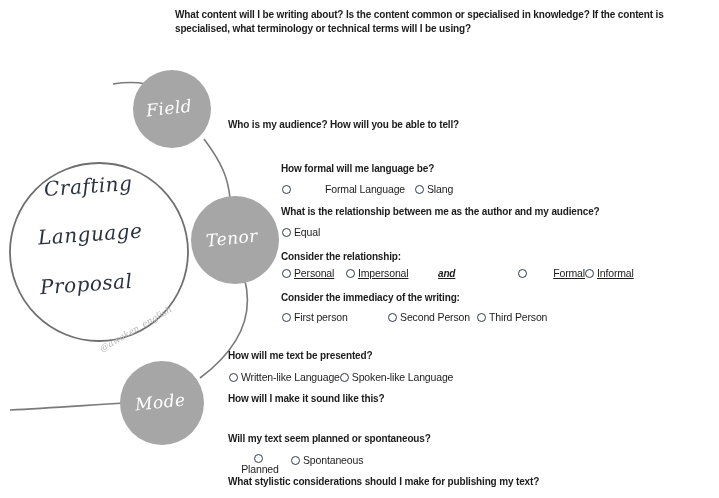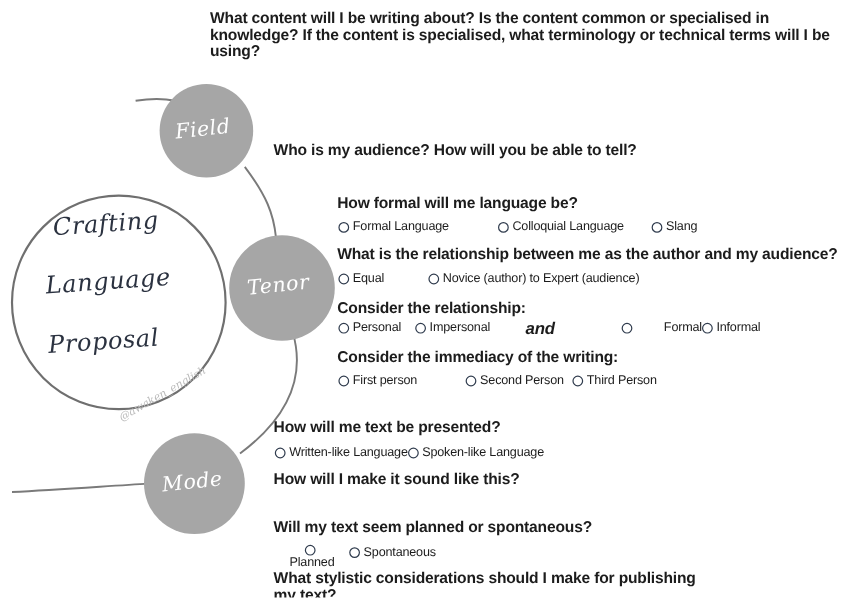--- a/index.html
+++ b/index.html
@@ -22,21 +22,21 @@
     top: 0;
     width: 719px;
     height: 498px;
     pointer-events: none;
   }
 
   .abs { position: absolute; }
 
   .q {
     font-weight: bold;
-    font-size: 13px;
+    font-size: 10px;
     line-height: 14px;
     letter-spacing: -0.15px;
     color: #1c1c1c;
   }
 
   .opt-row {
     display: flex;
     align-items: flex-start;
     font-size: 10.5px;
     line-height: 13px;
@@ -58,21 +58,21 @@
     border-radius: 50%;
     background: #fff;
     margin-right: 3px;
     box-sizing: border-box;
     display: inline-block;
   }
 
   .conj {
     font-style: italic;
     font-weight: bold;
-    font-size: 14px;
+    font-size: 10px;
     color: #1c1c1c;
   }
 
   
   .node-label {
     font-family: "DejaVu Serif", serif;
     font-style: italic;
     color: #ffffff;
     font-size: 17px;
     letter-spacing: 0.5px;
@@ -128,50 +128,42 @@
 
 <div class="abs watermark" style="left:95px; top:324px; transform: rotate(-30deg);">@awaken_english</div>
 
 <div class="abs q" style="left:175px; top:8px; width:522px;">What content will I be writing about? Is the content common or specialised in knowledge? If the content is specialised, what terminology or technical terms will I be using?</div>
 
 <div class="abs q" style="left:228px; top:118px; width:330px;">Who is my audience? How will you be able to tell?</div>
 
 <div class="abs q" style="left:281px; top:162px; width:340px;">How formal will me language be?</div>
 
 <div class="abs opt-row" style="left:282px; top:183px; width:380px;">
-  <div class="opt" style="width:133px;">
+  <div class="opt" style="width:133px;gap:31px;">
     <span class="radio"></span>
     <span>Formal Language</span>
-  </div>
-  <div class="opt" style="width:128px;">
-    <span class="radio"></span>
-    <span>Colloquial Language</span>
   </div>
   <div class="opt">
     <span class="radio"></span>
     <span>Slang</span>
   </div>
 </div>
 
 <div class="abs q" style="left:281px; top:205px; width:420px;">What is the relationship between me as the author and my audience?</div>
 
 <div class="abs opt-row" style="left:282px; top:226px; width:430px;">
   <div class="opt" style="width:75px;">
     <span class="radio"></span>
     <span>Equal</span>
   </div>
-  <div class="opt">
-    <span class="radio"></span>
-    <span>Novice (author) to Expert (audience)</span>
-  </div>
 </div>
 
 <div class="abs q" style="left:281px; top:250px; width:340px;">Consider the relationship:</div>
 
-<div class="abs opt-row" style="left:282px; top:267px; width:360px;">
+<div class="abs opt-row" style="left:282px; top:267px; width:360px;text-decoration:underline;">
   <div class="opt" style="width:64px;">
     <span class="radio"></span>
     <span>Personal</span>
   </div>
   <div class="opt" style="width:92px;">
     <span class="radio"></span>
     <span>Impersonal</span>
   </div>
   <div class="conj" style="width:80px;">and</div>
   <div class="opt" style="width:67px;justify-content:space-between;">

